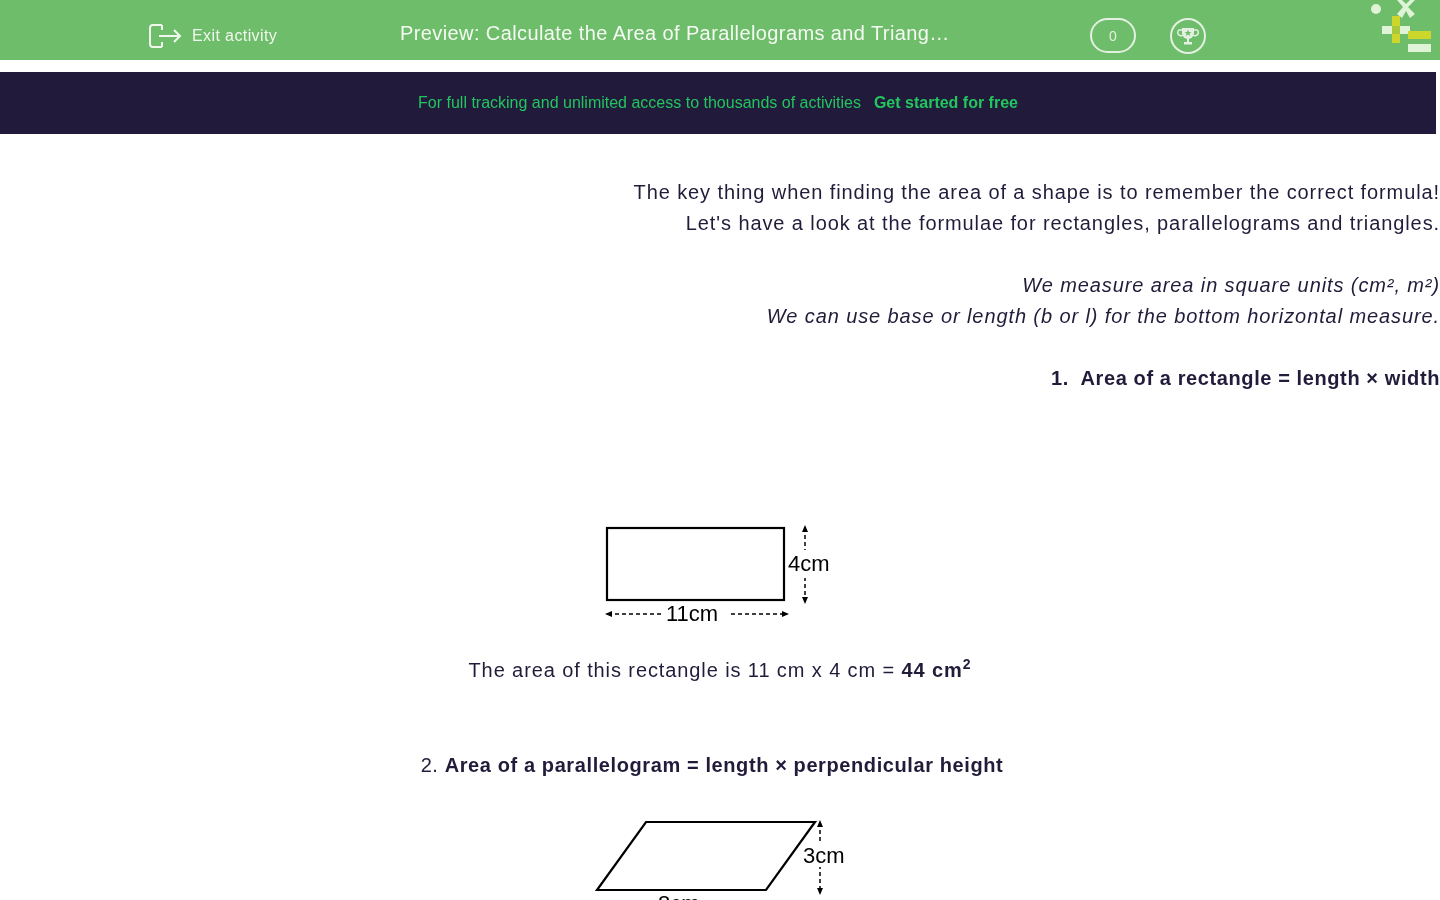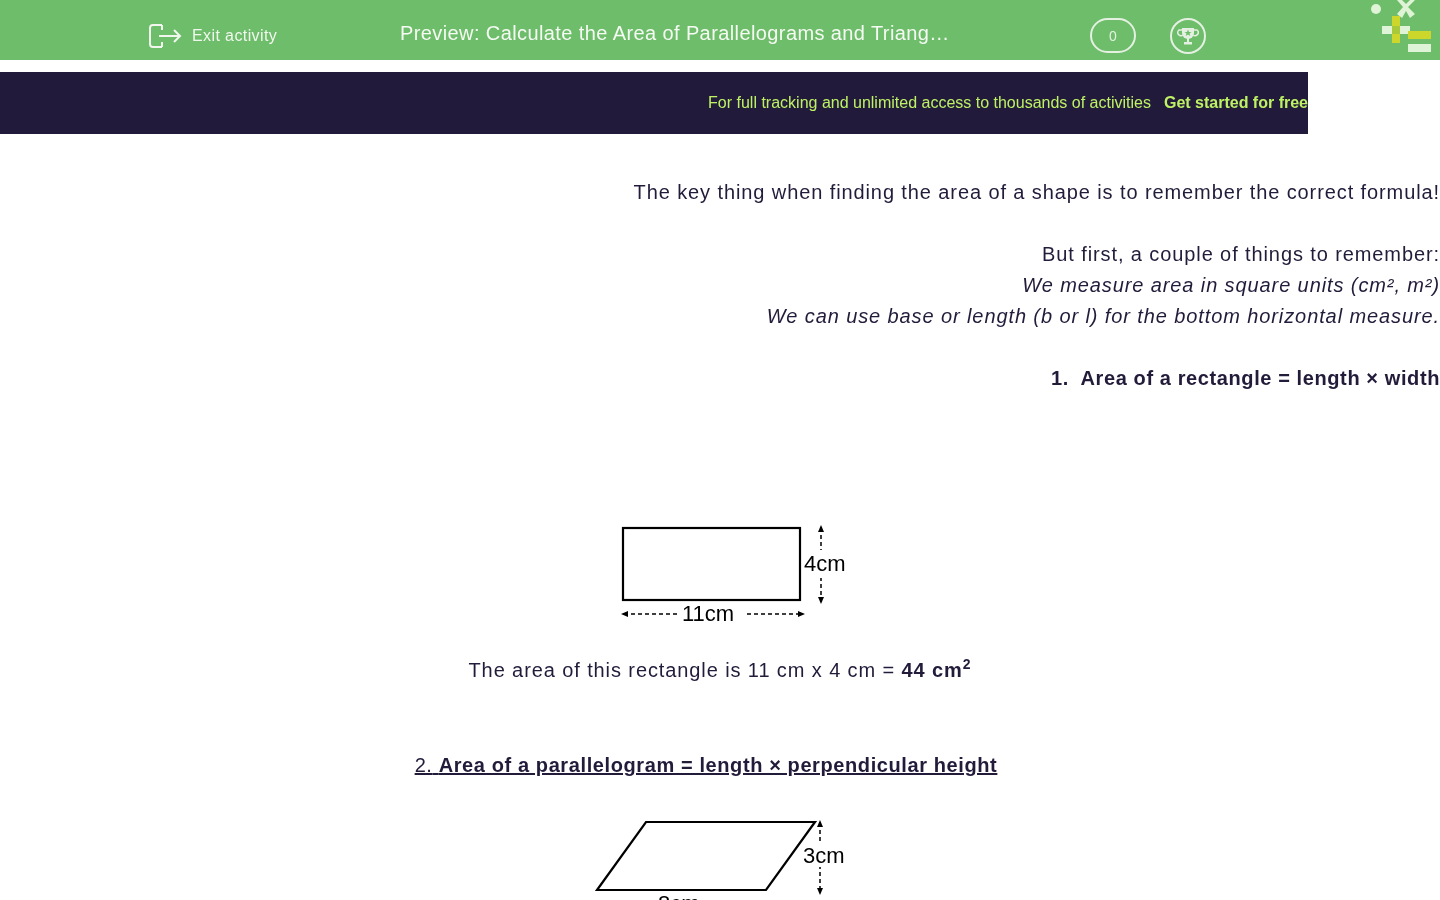--- a/index.html
+++ b/index.html
@@ -10,21 +10,21 @@
   .topbar { position: absolute; left: 0; top: 0; width: 1440px; height: 60px; background: #6dbd6a; }
   .exit { position: absolute; left: 149px; top: 22px; height: 28px; display: flex; align-items: center; cursor: pointer; }
   .exit svg { width: 34px; height: 28px; }
   .exit-label { color: #f1f7ee; font-size: 16px; margin-left: 9px; letter-spacing: 0.4px; }
   .title { position: absolute; left: 364px; top: 22px; width: 620px; color: #f5faf2; font-size: 20px; letter-spacing: 0.4px; white-space: nowrap; overflow: hidden; margin-left: 36px; }
   .score-pill { position: absolute; left: 1090px; top: 18px; width: 46px; height: 35px; border: 2px solid #e4f0e1; border-radius: 18px; color: #e4f0e1; font-size: 14px; display: flex; align-items: center; justify-content: center; }
   .trophy { position: absolute; left: 1170px; top: 18px; width: 36px; height: 36px; border: 2px solid #e4f0e1; border-radius: 50%; display: flex; align-items: center; justify-content: center; }
   .logo { position: absolute; left: 1366px; top: 0; width: 74px; height: 58px; }
 
   
-  .banner { position: absolute; left: 0; top: 72px; width: 1308px; height: 62px; background: #211a3b; display: flex; align-items: center; justify-content: flex-end; color: #bef264; font-size: 16px; }
+  .banner { position: absolute; left: 0; top: 72px; width: 1436px; height: 62px; background: #211a3b; display: flex; align-items: center; justify-content: center; color: #22c55e; font-size: 16px; }
   .banner .cta { font-weight: bold; margin-left: 13px; cursor: pointer; }
 
   
   .content { position: absolute; left: 0; top: 134px; width: 1440px; text-align: right; color: #221b3a; }
   .line { font-size: 20px; letter-spacing: 0.9px; height: 31px; line-height: 31px; white-space: nowrap; }
   .italic { font-style: italic; }
   .bold { font-weight: bold; }
   .heading { font-size: 20px; letter-spacing: 0.6px; margin-left: 8px; }
   .fig { position: absolute; }
   .fig svg { display: block; }
@@ -76,53 +76,53 @@
 </div>
 
 <div class="banner">
   <span>For full tracking and unlimited access to thousands of activities</span>
   <span class="cta">Get started for free</span>
 </div>
 
 <div class="content">
   <div style="height:43px"></div>
   <div class="line">The key thing when finding the area of a shape is to remember the correct formula!</div>
+  <div class="line">Let's have a look at the formulae for rectangles, parallelograms and triangles.</div>
   <div style="height:31px"></div>
-  <div class="line">But first, a couple of things to remember:</div>
   <div class="line italic">We measure area in square units (cm², m²)</div>
   <div class="line italic">We can use base or length (b or l) for the bottom  horizontal measure.</div>
   <div style="height:31px"></div>
   <div class="line heading bold">
     <span>1.</span>&nbsp;
     <span>Area of a rectangle = length × width</span>
   </div>
 </div>
 
-<div class="fig" style="left:616px; top:520px;">
+<div class="fig" style="left:600px; top:520px;">
   <svg width="250" height="110" viewBox="0 0 250 110">
     <rect x="7" y="8" width="177" height="72" fill="#ffffff" stroke="#000" stroke-width="2.2"></rect>
     <line x1="205" y1="8" x2="205" y2="82" stroke="#000" stroke-width="1.5" stroke-dasharray="4,3"></line>
     <polygon points="205,5 202,12 208,12" fill="#000"></polygon>
     <polygon points="205,84 202,77 208,77" fill="#000"></polygon>
     <rect x="188" y="30" width="48" height="28" fill="#fff"></rect>
     <text x="188" y="51" font-family="Liberation Sans, sans-serif" font-size="22" fill="#000">4cm</text>
     <line x1="8" y1="94" x2="64" y2="94" stroke="#000" stroke-width="1.5" stroke-dasharray="4,3"></line>
     <line x1="131" y1="94" x2="186" y2="94" stroke="#000" stroke-width="1.5" stroke-dasharray="4,3"></line>
     <polygon points="5,94 12,91 12,97" fill="#000"></polygon>
     <polygon points="189,94 182,91 182,97" fill="#000"></polygon>
     <text x="66" y="101" font-family="Liberation Sans, sans-serif" font-size="22" fill="#000">11cm</text>
   </svg>
 </div>
 
 <div style="position:absolute; left:0; top:656px; width:1440px; text-align:center; font-size:20px; letter-spacing:0.9px; color:#221b3a;">
   <span>The area of this rectangle is 11 cm x 4 cm =</span>
   <span class="bold">44 cm</span><span class="sup">2</span>
 </div>
 
-<div style="position:absolute; left:10px; top:754px; width:1392px; text-align:center; font-size:20px; letter-spacing:0.6px; color:#221b3a; white-space:nowrap;text-decoration:underline;">
+<div style="position:absolute; left:16px; top:754px; width:1392px; text-align:center; font-size:20px; letter-spacing:0.6px; color:#221b3a; white-space:nowrap;">
   <span>2.</span>
   <span class="bold">Area of a parallelogram = length × perpendicular height</span>
 </div>
 
 <div class="fig" style="left:590px; top:815px;">
   <svg width="280" height="85" viewBox="0 0 280 85">
     <polygon points="56,7 225,7 176,75 7,75" fill="#ffffff" stroke="#000" stroke-width="2.2"></polygon>
     <line x1="230" y1="8" x2="230" y2="78" stroke="#000" stroke-width="1.5" stroke-dasharray="4,3"></line>
     <polygon points="230,5 227,12 233,12" fill="#000"></polygon>
     <polygon points="230,80 227,73 233,73" fill="#000"></polygon>

